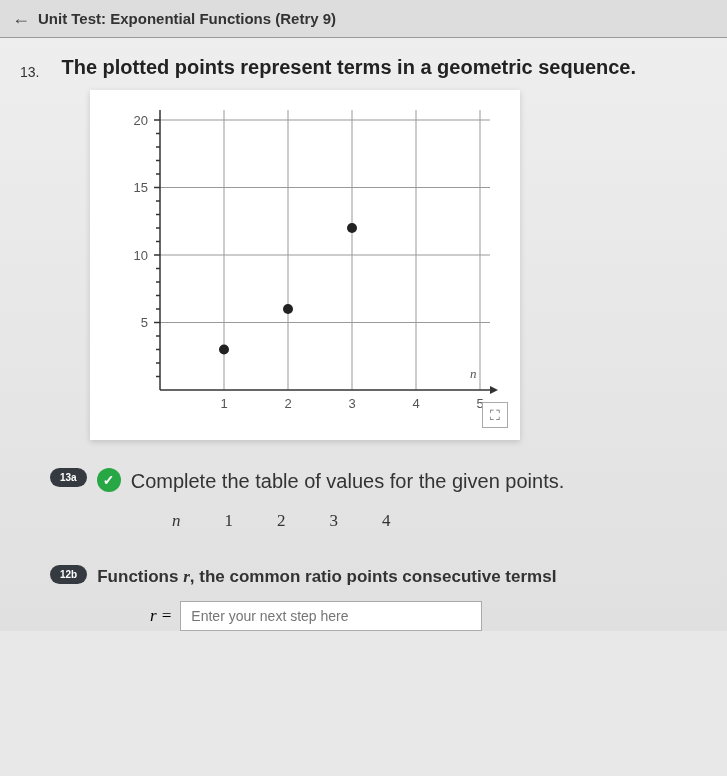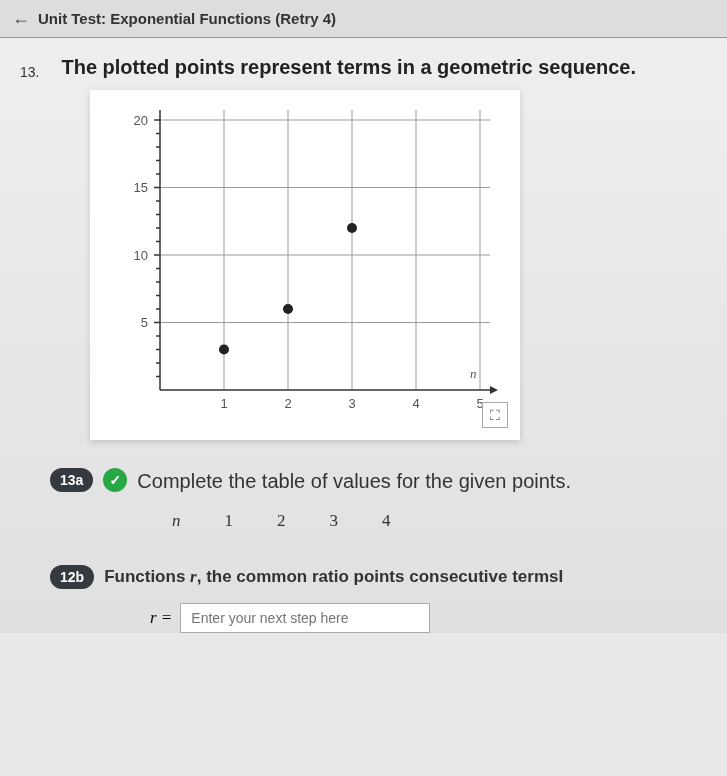--- a/index.html
+++ b/index.html
@@ -92,21 +92,21 @@
       align-items: flex-start;
       margin-left: 30px;
       margin-top: 28px;
       gap: 10px;
     }
     .badge {
       background: #343a40;
       color: #fff;
       border-radius: 14px;
       padding: 4px 10px;
-      font-size: 14px;
+      font-size: 10px;
       font-weight: bold;
     }
     .check {
       background: #28a745;
       color: #fff;
       width: 24px;
       height: 24px;
       border-radius: 50%;
       display: flex;
       align-items: center;
@@ -146,31 +146,31 @@
     .input-label {
       font-family: 'Times New Roman', serif;
       font-style: italic;
       font-size: 17px;
     }
     .text-input {
       border: 1px solid #aaa;
       padding: 6px 10px;
       font-size: 14px;
       color: #888;
-      width: 250px;
+      width: 302px;
       background: #fff;
     }
     .ital { font-style: italic; font-family: 'Times New Roman', serif; }
   </style>
 </head>
 <body>
 
 <div class="header">
   <span class="back-icon">←</span>
-  <span class="header-title">Unit Test: Exponential Functions (Retry 4)</span>
+  <span class="header-title">Unit Test: Exponential Functions (Retry 9)</span>
 </div>
 
 <div class="content">
 
   <div class="question-row">
     <span class="qnum">13.</span>
     <span class="prompt">The plotted points represent terms in a geometric sequence.</span>
   </div>
 
   <div class="chart-wrap">

